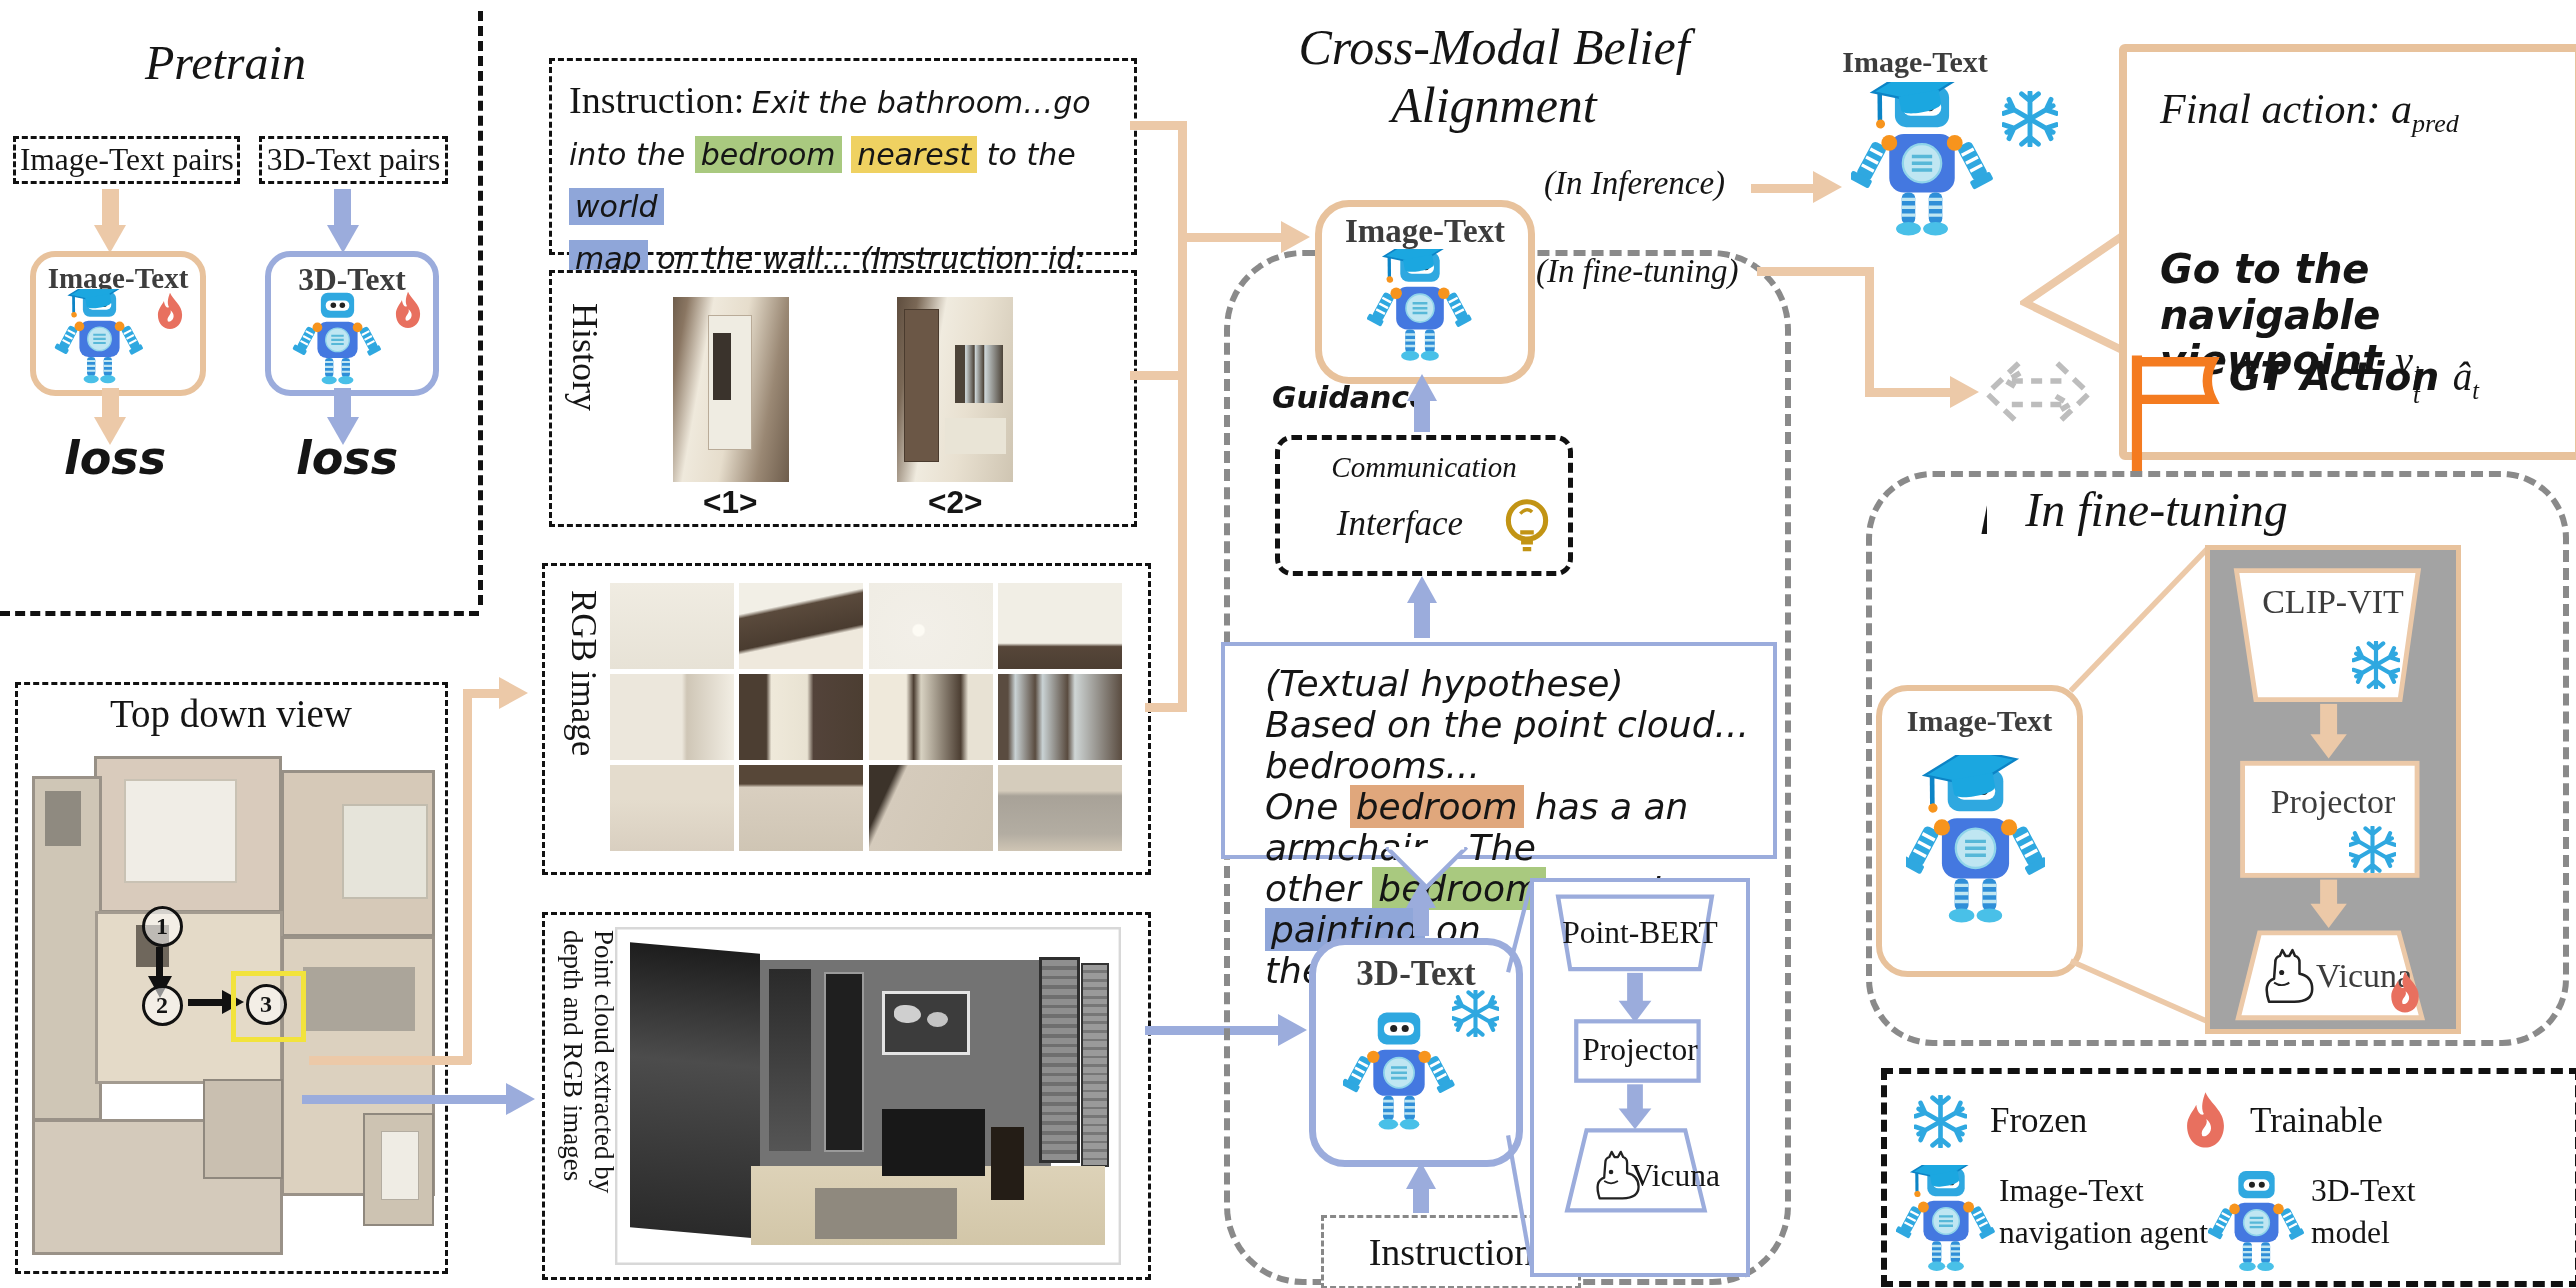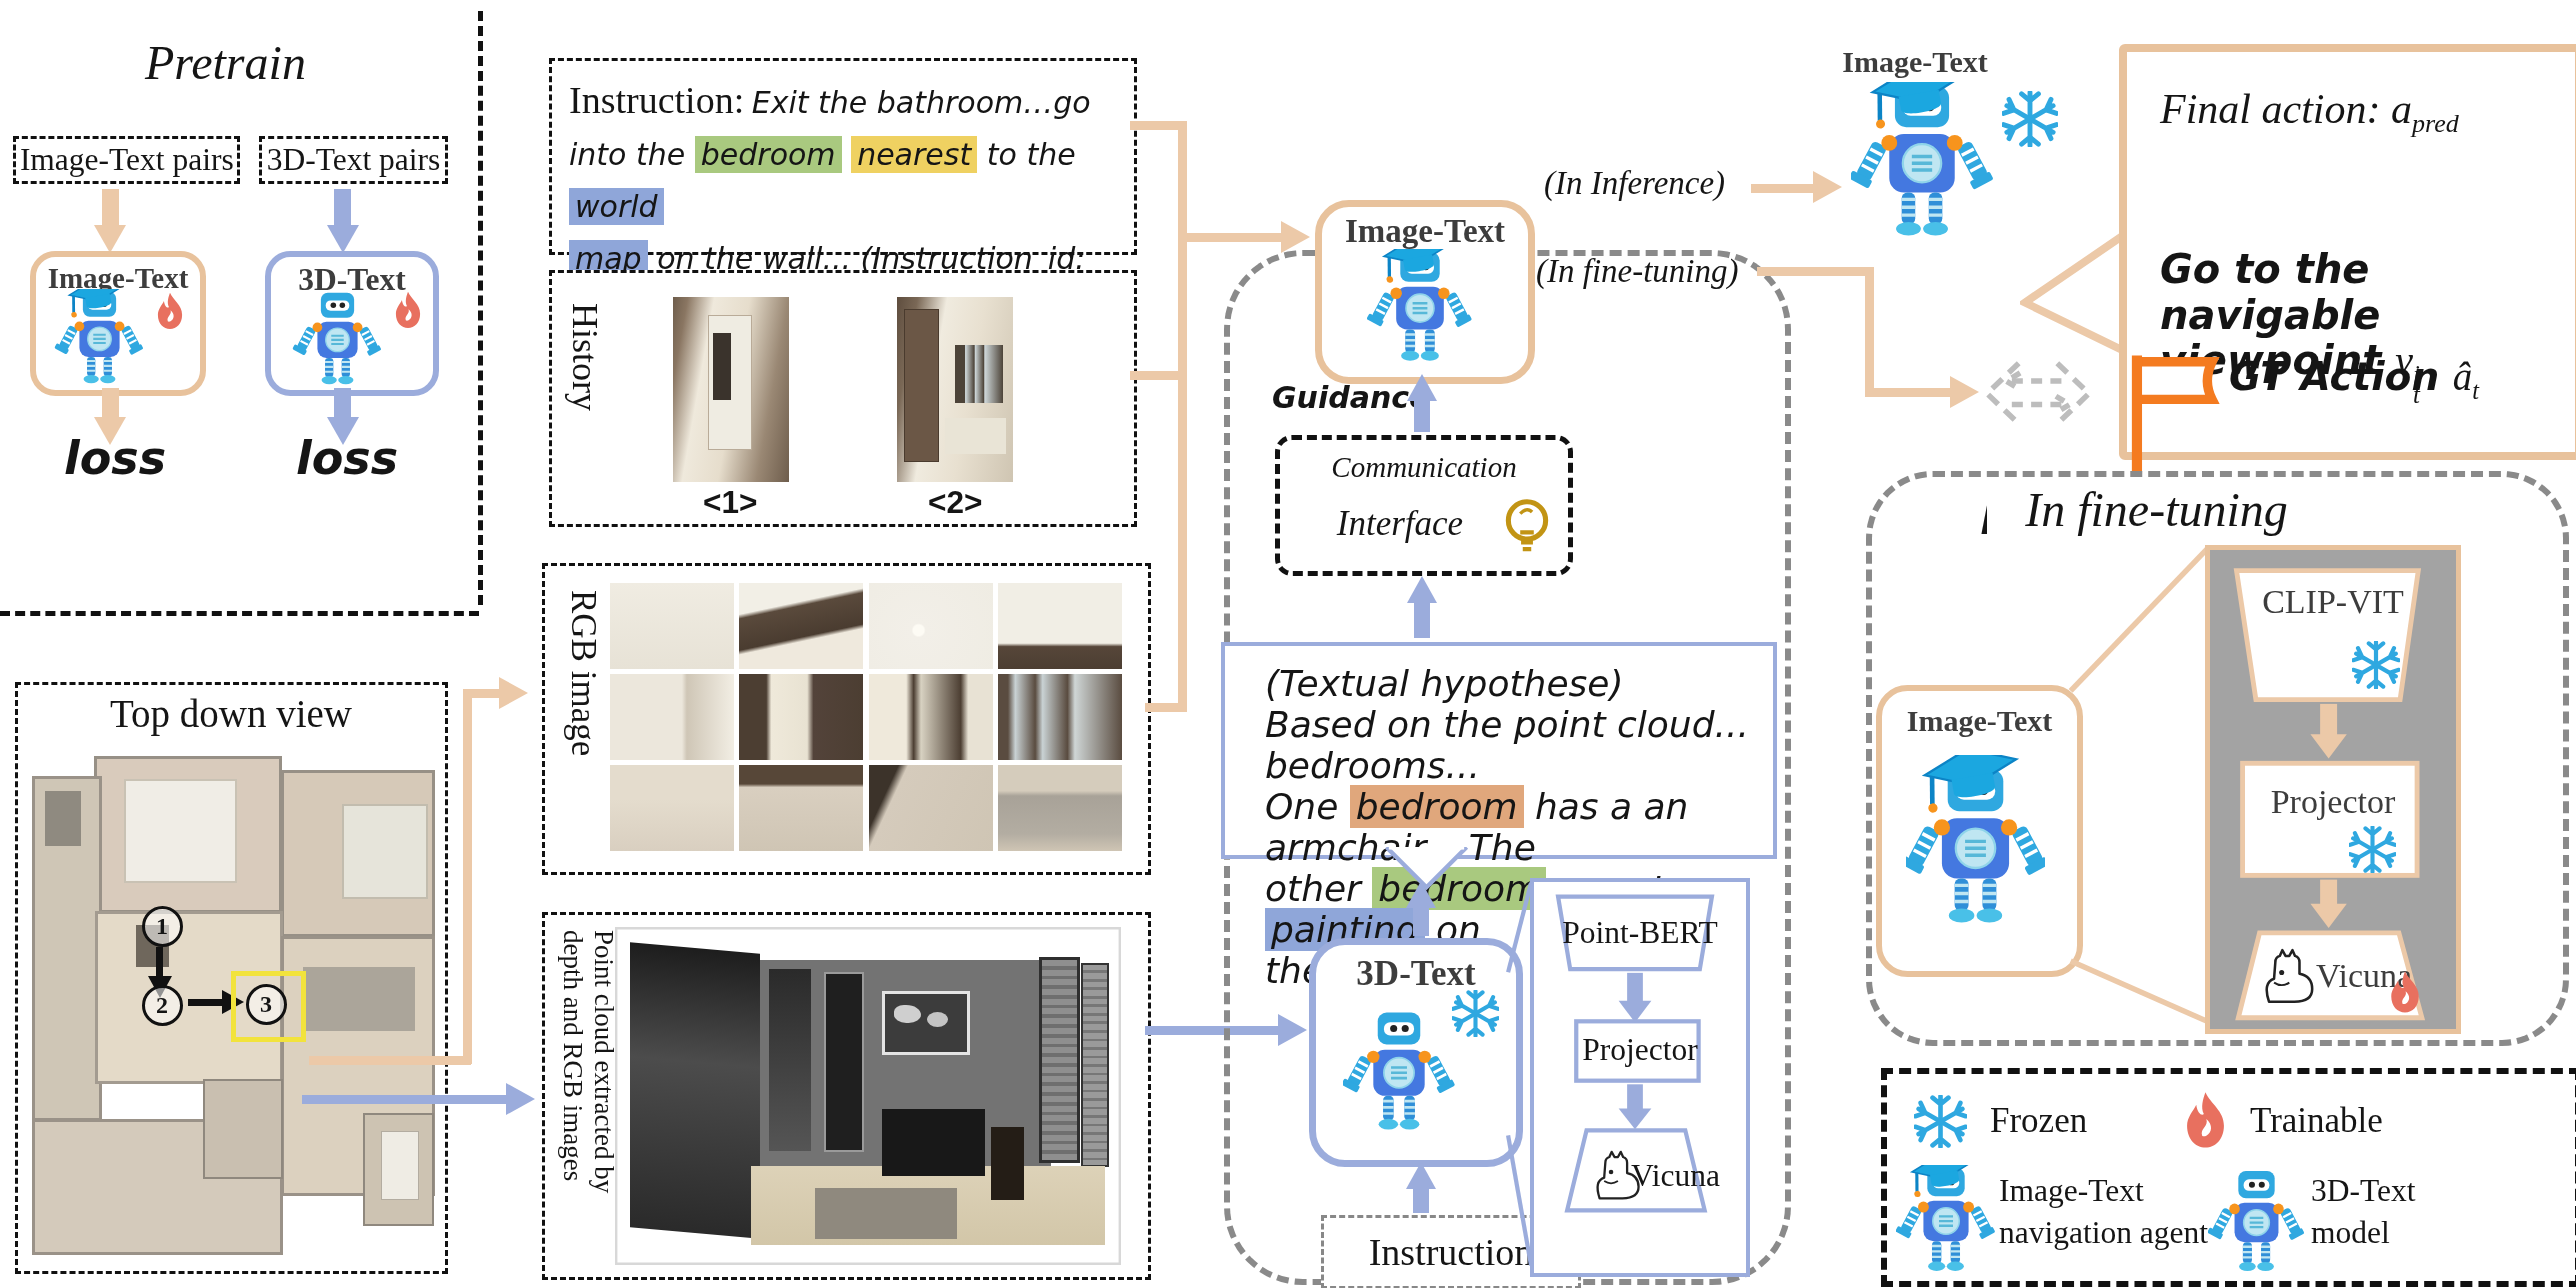--- a/index.html
+++ b/index.html
@@ -272,20 +272,21 @@
   <div class="stem" style="left:1130px;top:121px;width:56px;height:8.5px;"></div>
   <div class="stem" style="left:1130px;top:371px;width:56px;height:8.5px;"></div>
   <div class="stem" style="left:1145px;top:703px;width:41px;height:8.5px;"></div>
   <div class="stem" style="left:1178px;top:121px;width:8.5px;height:591px;"></div>
   <div class="stem" style="left:1186px;top:233px;width:96px;height:8.5px;"></div>
   <div class="head-right" style="left:1281px;top:221px;"></div>
 
   <div class="stemb" style="left:1145px;top:1026px;width:134px;height:8.5px;"></div>
   <div class="head-right bl" style="left:1278px;top:1014px;"></div>
 
+  <div class="abs serif ital" style="left:1203px;top:18px;width:582px;text-align:center;font-size:50px;">Cross-Modal Belief Alignment</div>
 
   <div class="abs graydash" style="left:1224px;top:250px;width:555px;height:1023px;"></div>
 
   <div class="roundbox" style="left:1315px;top:200px;width:206px;height:170px;border:7.3px solid var(--tanb);border-radius:34px;">
     <div class="abs box-label serif" style="left:0;top:6px;width:100%;text-align:center;font-size:33px;">Image-Text</div>
     <svg class="abs" viewBox="0 0 120 140" style="left:45px;top:42px;width:106px;height:115px;">
       <use href="#robot"></use>
         <use href="#cap" transform="translate(-4,-6) rotate(-10 60 10)"></use>
     </svg>
   </div>

